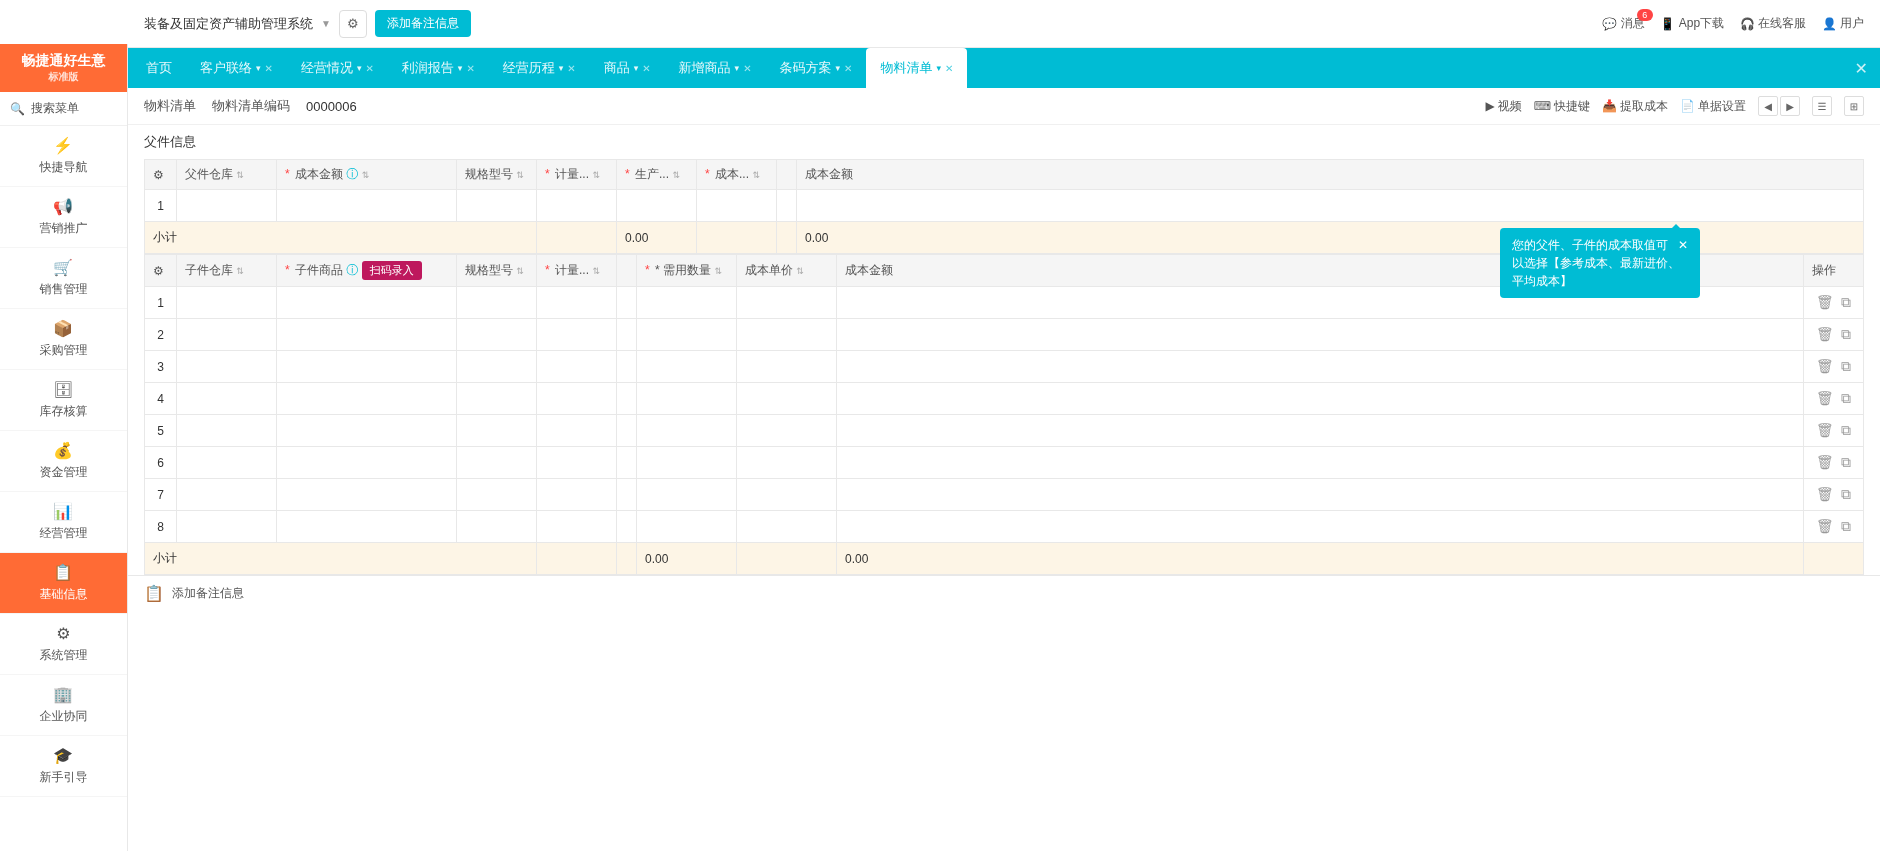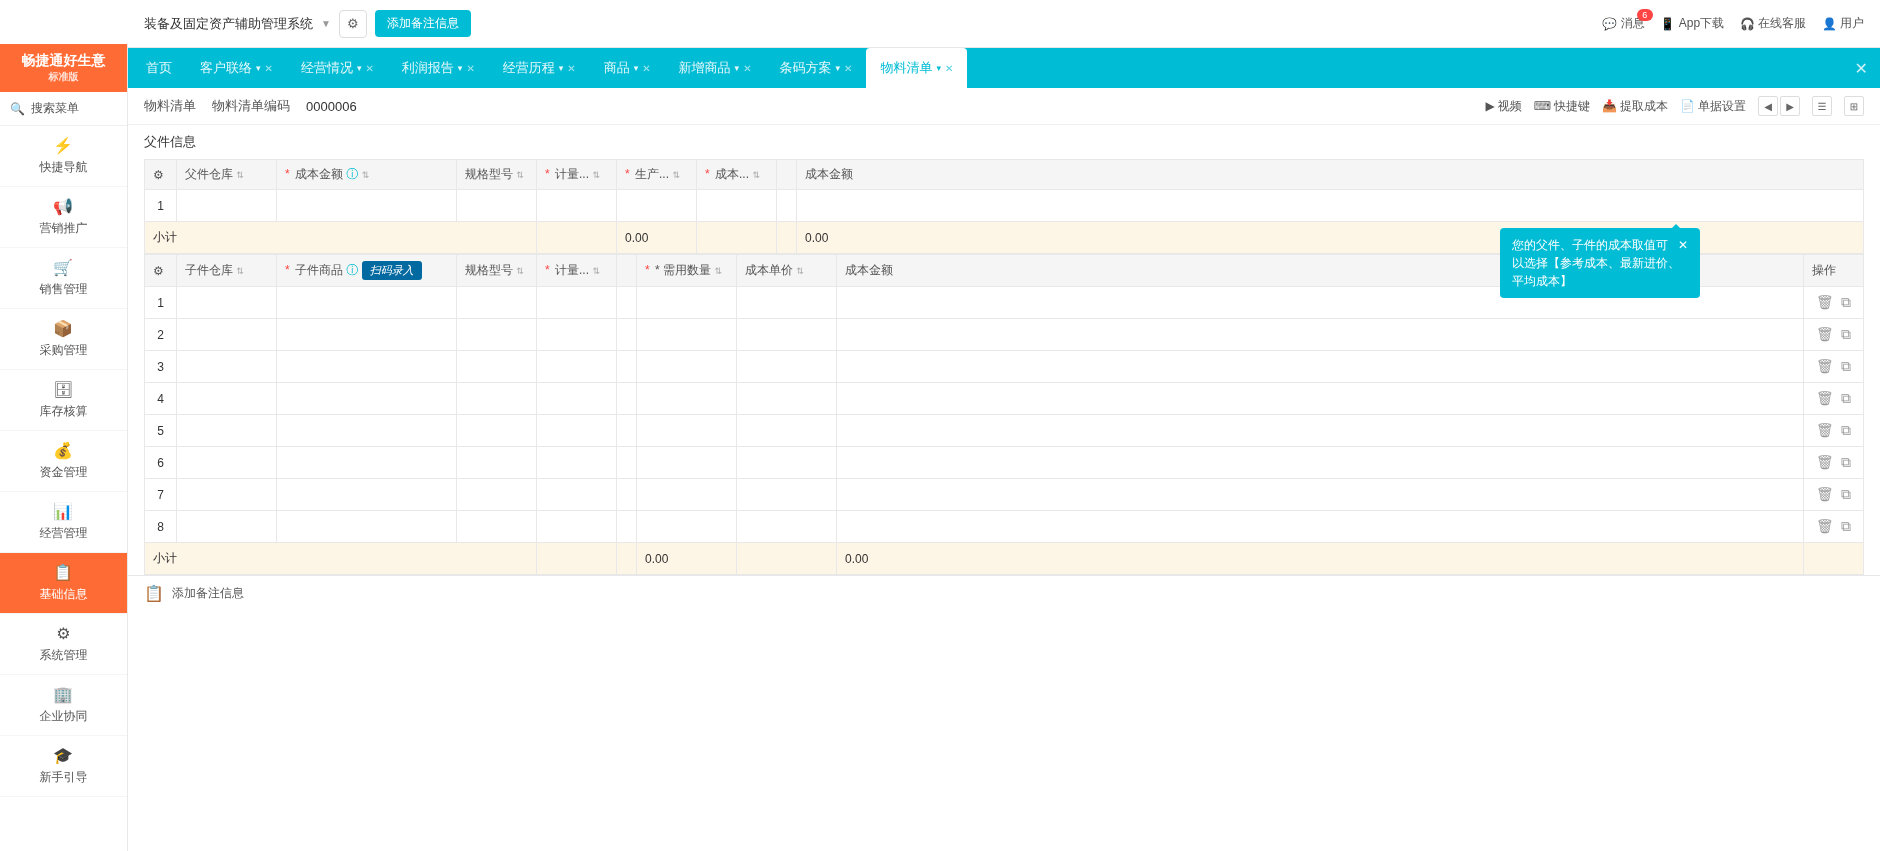--- a/index.html
+++ b/index.html
@@ -249,28 +249,27 @@
       margin-left: 22px;
     }
     .subtotal-label { color: #888; }
     .subtotal-value { text-align: left; font-weight: bold; }
 
     .required-star { color: #ff4444; margin-right: 2px; }
     .th-sort { cursor: pointer; }
     .th-sort::after { content: ' ⇅'; font-size: 9px; color: #aaa; }
 
     .scan-btn {
-      background: #0369a1;
+      background: #be185d;
       color: #fff;
       border: none;
       border-radius: 3px;
       padding: 2px 8px;
       font-size: 11px;
       cursor: pointer;
-      font-style: italic;
     }
 
     .action-icon {
       cursor: pointer;
       color: #999;
       font-size: 14px;
       margin: 0 2px;
     }
 
     

